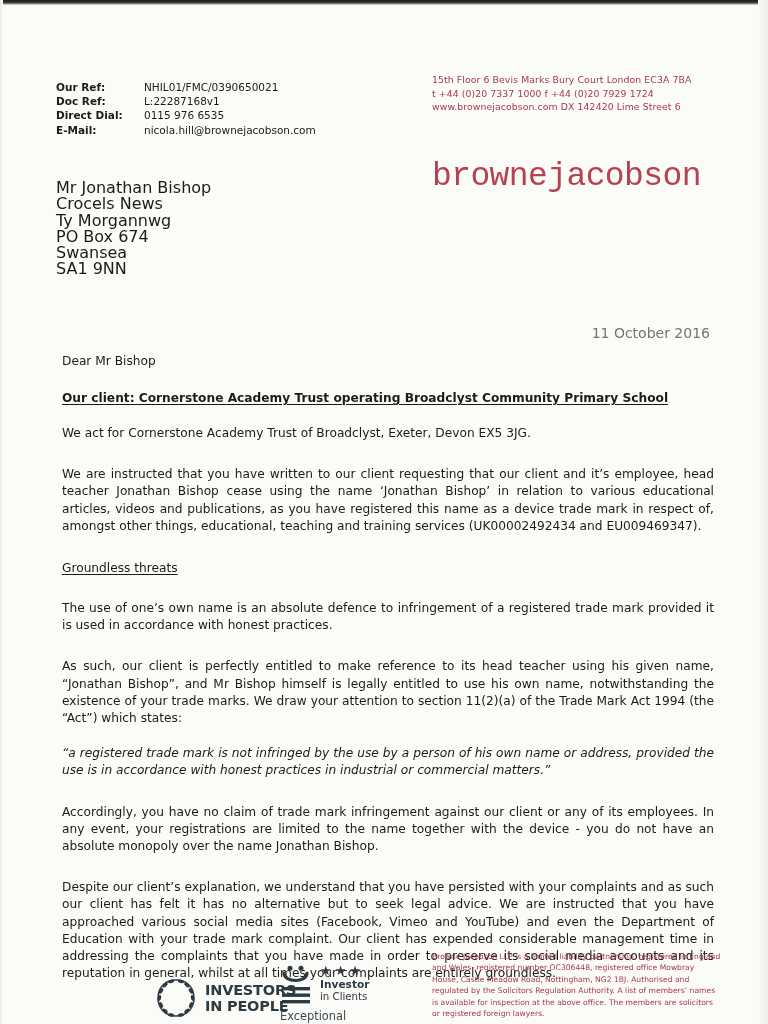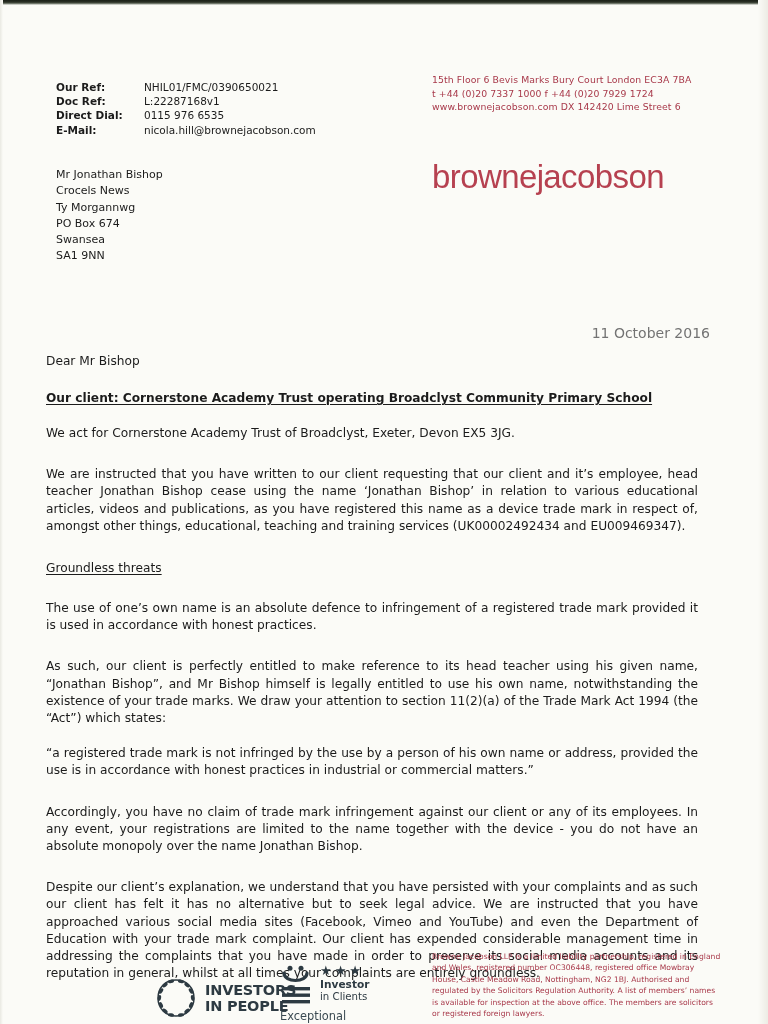--- a/index.html
+++ b/index.html
@@ -62,34 +62,34 @@
     line-height: 13.6px;
     color: #a8394a;
     letter-spacing: 0.1px;
     white-space: nowrap;
   }
 
   .logo {
     position: absolute;
     left: 432px;
     top: 158px;
-    font-family: Liberation Sans, sans-serif;
+    font-family: Liberation Mono, monospace;
     font-size: 33px;
     font-weight: 300;
     color: #b64150;
     letter-spacing: -0.6px;
     line-height: 38px;
   }
 
   
   .recipient {
     position: absolute;
     left: 56px;
-    top: 167px;
-    font-size: 11px;
+    top: 180px;
+    font-size: 16px;
     line-height: 16.3px;
     color: #1b1b1b;
   }
   .sent-via {
     position: absolute;
     left: 56px;
     top: 276px;
     font-size: 12.2px;
     font-weight: bold;
     color: #141414;
@@ -100,21 +100,21 @@
     position: absolute;
     right: 58px;
     top: 325px;
     font-size: 14px;
     color: #737373;
   }
 
   
   .body-area {
     position: absolute;
-    left: 46px;
+    left: 62px;
     top: 353px;
     width: 652px;
     color: #1b1b1b;
   }
   .salutation {
     font-size: 12.2px;
     line-height: 16px;
   }
   .subject {
     margin-top: 21px;
@@ -135,20 +135,21 @@
     margin-top: 25px;
     font-size: 12.2px;
     text-decoration: underline;
     text-underline-offset: 2px;
     line-height: 16px;
   }
   .quote {
     margin-top: 18px;
     font-size: 12.2px;
     line-height: 17.2px;
+    font-style: italic;
     text-align: justify;
   }
 
   
   .offices {
     position: absolute;
     left: 432px;
     top: 915px;
     font-size: 10.4px;
     color: #a8394a;

